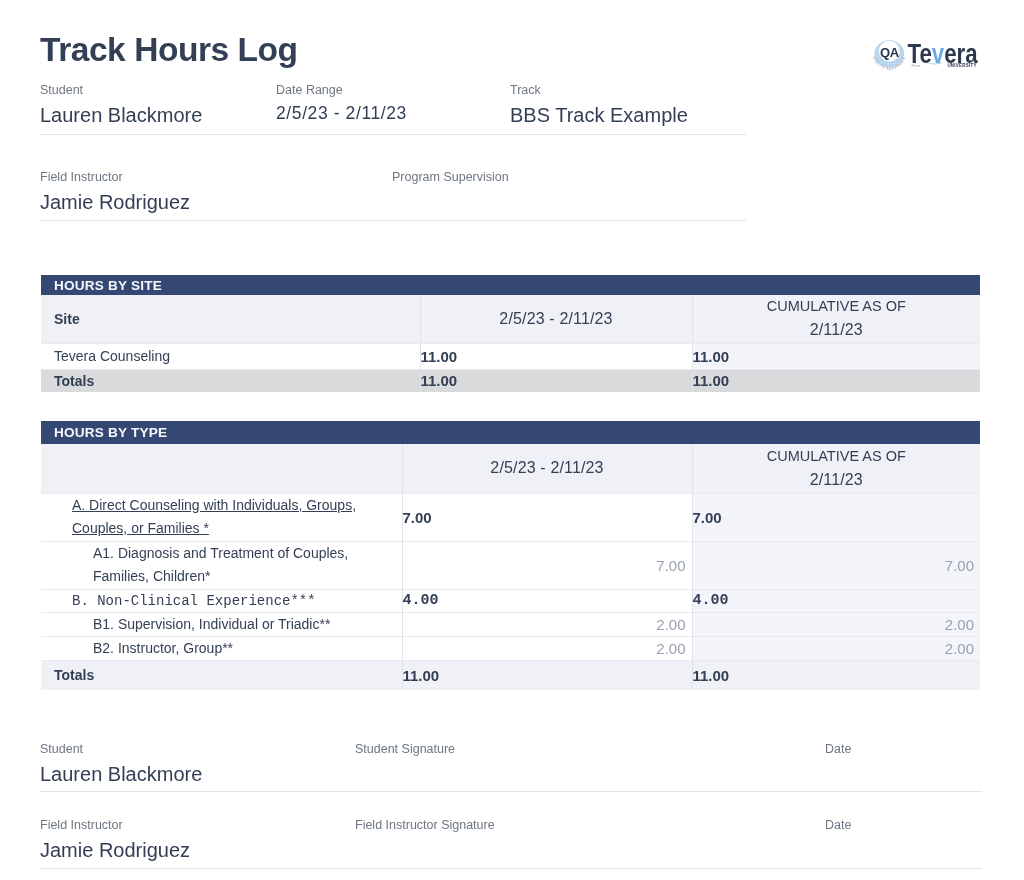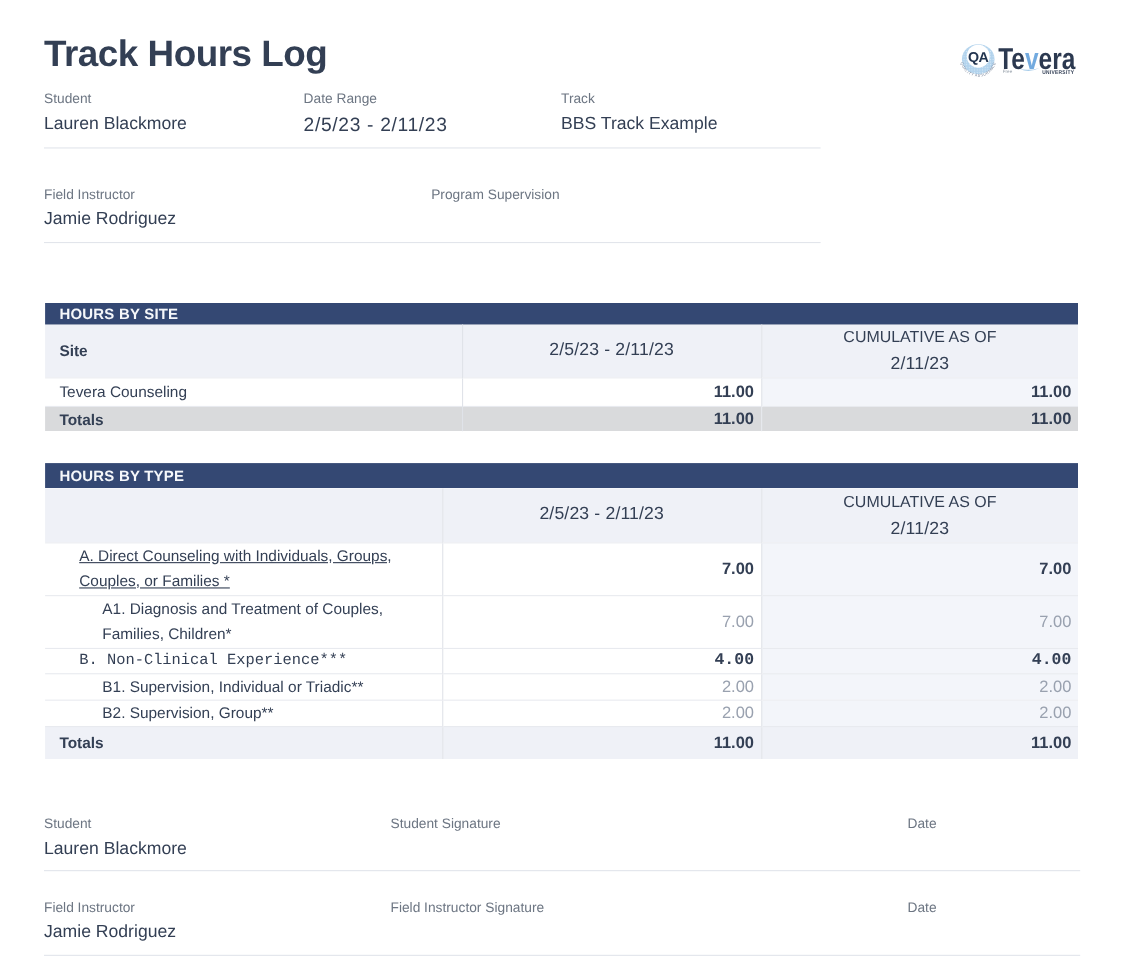--- a/index.html
+++ b/index.html
@@ -1,30 +1,30 @@
 <!DOCTYPE html>
 <html><head>
 <meta charset="utf-8">
 <style>
   html,body{margin:0;padding:0;}
   body{width:1024px;height:880px;background:#ffffff;font-family:"Liberation Sans",sans-serif;position:relative;overflow:hidden;
        -webkit-font-smoothing:antialiased;}
   .abs{position:absolute;}
   .lbl{font-size:12.5px;color:#6d7683;}
-  .val{font-size:16px;color:#333f54;}
+  .val{font-size:20px;color:#333f54;}
   .hline{position:absolute;height:1px;background:#e2e5eb;}
 
   table.tt{border-collapse:collapse;table-layout:fixed;font-size:14px;color:#333f54;}
   table.tt td{padding:0;vertical-align:middle;overflow:hidden;}
   table.tt td.band{background:#344873;color:#f5f7fa;font-weight:bold;font-size:13.6px;padding-left:13px;letter-spacing:0.2px;}
   .lav{background:#eff1f7;}
   .lav2{background:#f3f5fa;}
   .gray{background:#d9dadc;}
   table.tt td.c1{padding-left:13px;}
-  table.tt td.num{text-align:right;padding-right:6px;font-weight:bold;font-size:15px;}
+  table.tt td.num{padding-right:6px;font-weight:bold;font-size:15px;}
   table.tt td.numg{text-align:right;padding-right:6px;color:#99a1af;font-size:15px;}
   table.tt td.ctr{text-align:center;}
   table.tt td.bl{border-left:1px solid #e0e3e9;}
   table.tt td.bt{border-top:1px solid #e8eaef;}
   table.tt td.ind1{padding-left:31px;}
   table.tt td.ind2{padding-left:52px;}
 </style>
 </head>
 <body>
 
@@ -122,21 +122,21 @@
     <td class="ind1 bt">B. Non-Clinical Experience***</td>
     <td class="num bl bt">4.00</td>
     <td class="num bl bt lav2">4.00</td>
   </tr>
   <tr style="height:24px;">
     <td class="ind2 bt">B1. Supervision, Individual or Triadic**</td>
     <td class="numg bl bt">2.00</td>
     <td class="numg bl bt lav2">2.00</td>
   </tr>
   <tr style="height:24px;">
-    <td class="ind2 bt">B2. Supervision, Group**</td>
+    <td class="ind2 bt">B2. Instructor, Group**</td>
     <td class="numg bl bt">2.00</td>
     <td class="numg bl bt lav2">2.00</td>
   </tr>
   <tr style="height:30px;">
     <td class="c1 lav bt" style="font-weight:bold;">Totals</td>
     <td class="num lav bl bt">11.00</td>
     <td class="num lav bl bt">11.00</td>
   </tr>
 </tbody>
   </table>

